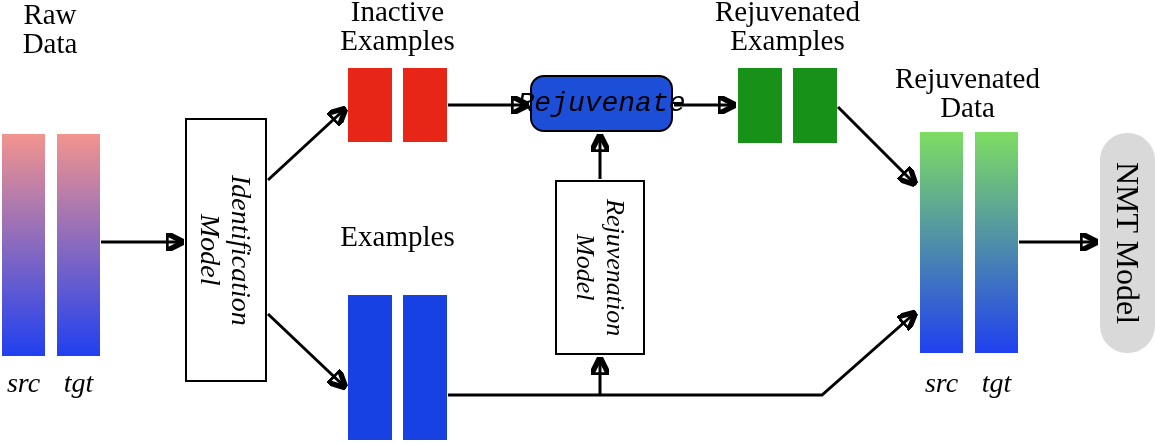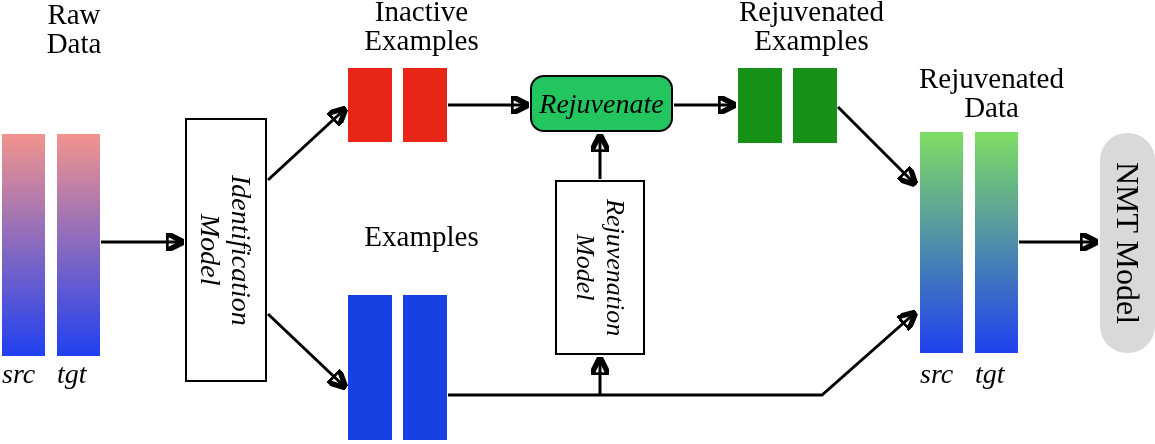--- a/index.html
+++ b/index.html
@@ -14,44 +14,45 @@
   
   .bar{position:absolute;}
   .bar.raw{background:linear-gradient(to bottom,var(--raw-gradient-top,#f2948e),var(--raw-gradient-bottom,#2040f0));}
   .bar.red{background:var(--inactive-red,#e82617);}
   .bar.blue{background:var(--active-blue,#1741e3);}
   .bar.green{background:var(--rejuvenated-green,#189118);}
   .bar.rejuv{background:linear-gradient(to bottom,var(--rejuvenated-gradient-top,#7edd62),var(--rejuvenated-gradient-bottom,#2040f0));}
   
   .h-label{
     position:absolute;text-align:center;
-    font-size:29px;line-height:29px;white-space:nowrap;margin-left:24px;
+    font-size:29px;line-height:29px;white-space:nowrap;
   }
   .pair-label{
-    position:absolute;
-    font-style:italic;font-size:28px;line-height:28px;
+    position:absolute;text-align:center;
+    font-style:italic;font-size:28px;line-height:28px;margin-top:9px;
   }
   
   .model-box{
     position:absolute;border:2px solid #000;background:#fff;
     display:flex;align-items:center;justify-content:center;
     box-sizing:border-box;
   }
   .vtext{
     writing-mode:vertical-rl;
     text-align:center;
     font-size:28px;line-height:31px;
     white-space:nowrap;
   }
   .vtext.it{font-style:italic;}
   .rejuvenate-box{
-    position:absolute;border:2px solid #000;border-radius:14px;background:#22c55e;
+    position:absolute;border:2px solid #000;border-radius:14px;background:#1d4ed8;
     display:flex;align-items:center;justify-content:center;
     font-style:italic;font-size:28px;
     box-sizing:border-box;
+    font-family:Liberation Mono, monospace;
   }
   .nmt-box{
     position:absolute;background:var(--nmt-gray,#d9d9d9);border-radius:27px;
     display:flex;align-items:center;justify-content:center;
   }
   .nmt-box .vtext{font-size:32px;}
   
   svg.arrows{position:absolute;left:0;top:0;width:1155px;height:444px;pointer-events:none;}
   svg.arrows path,svg.arrows line,svg.arrows polyline{stroke:var(--arrow-black,#000);stroke-width:3;fill:none;}
 </style>

